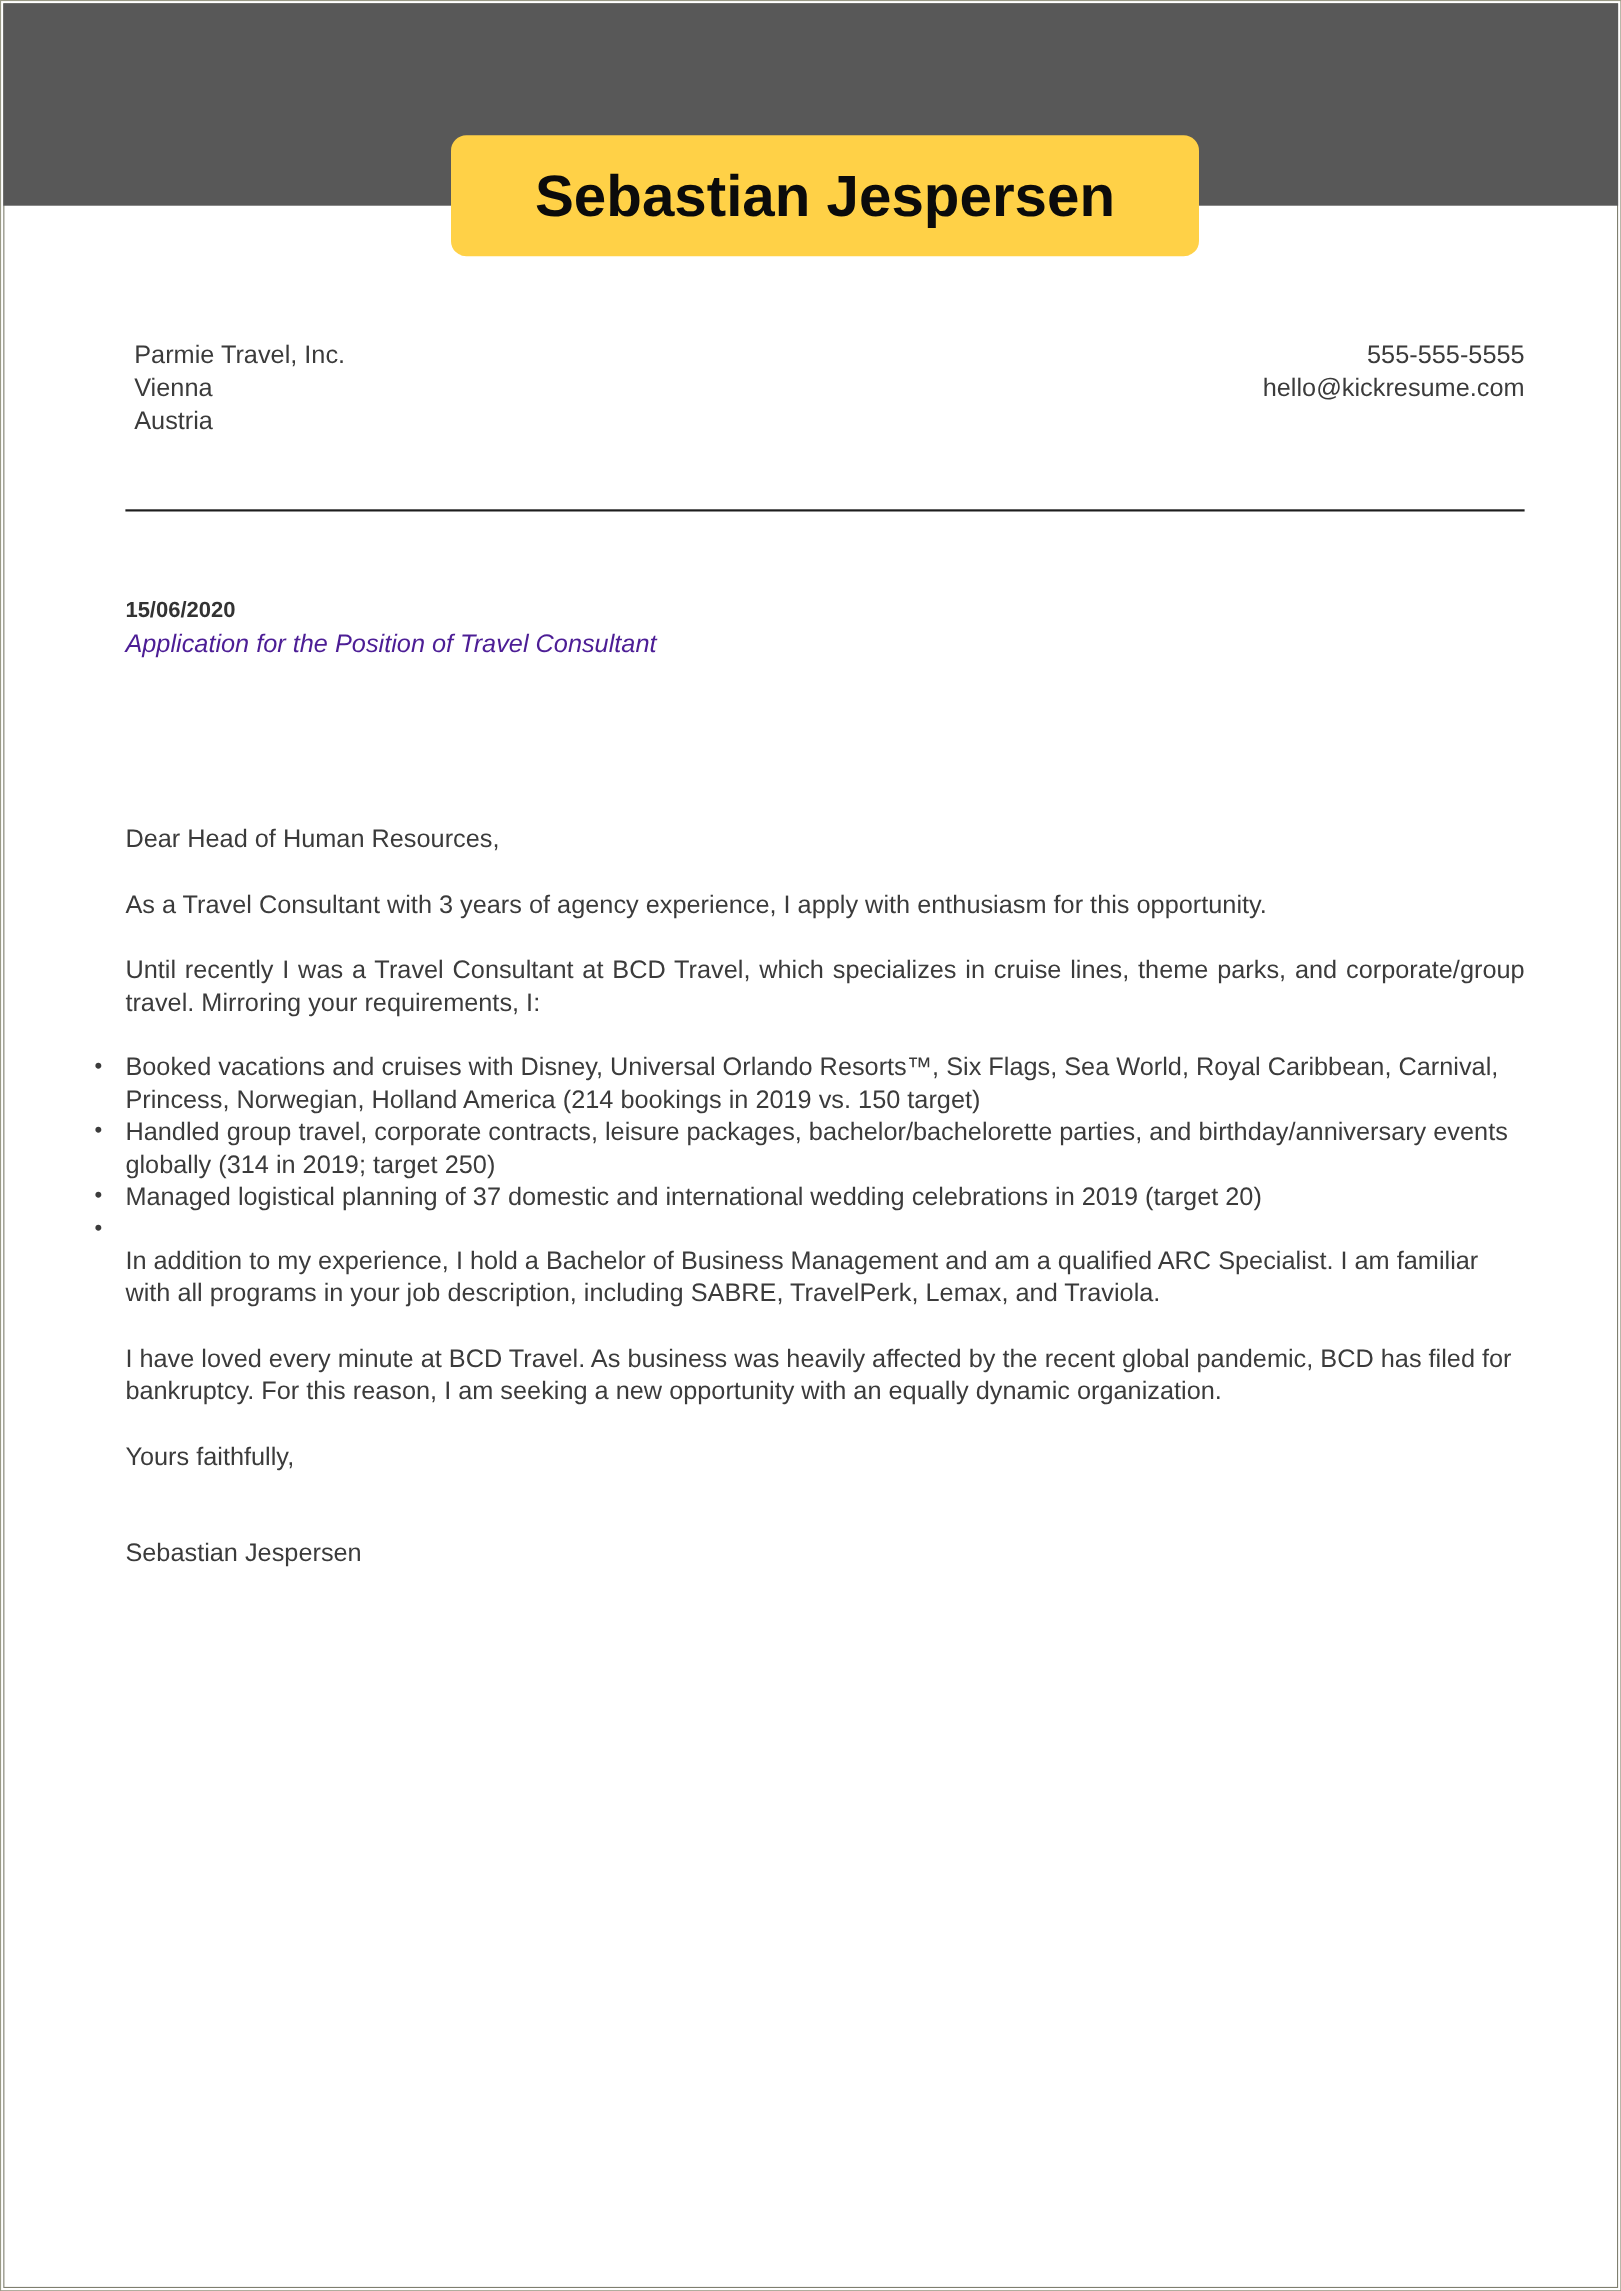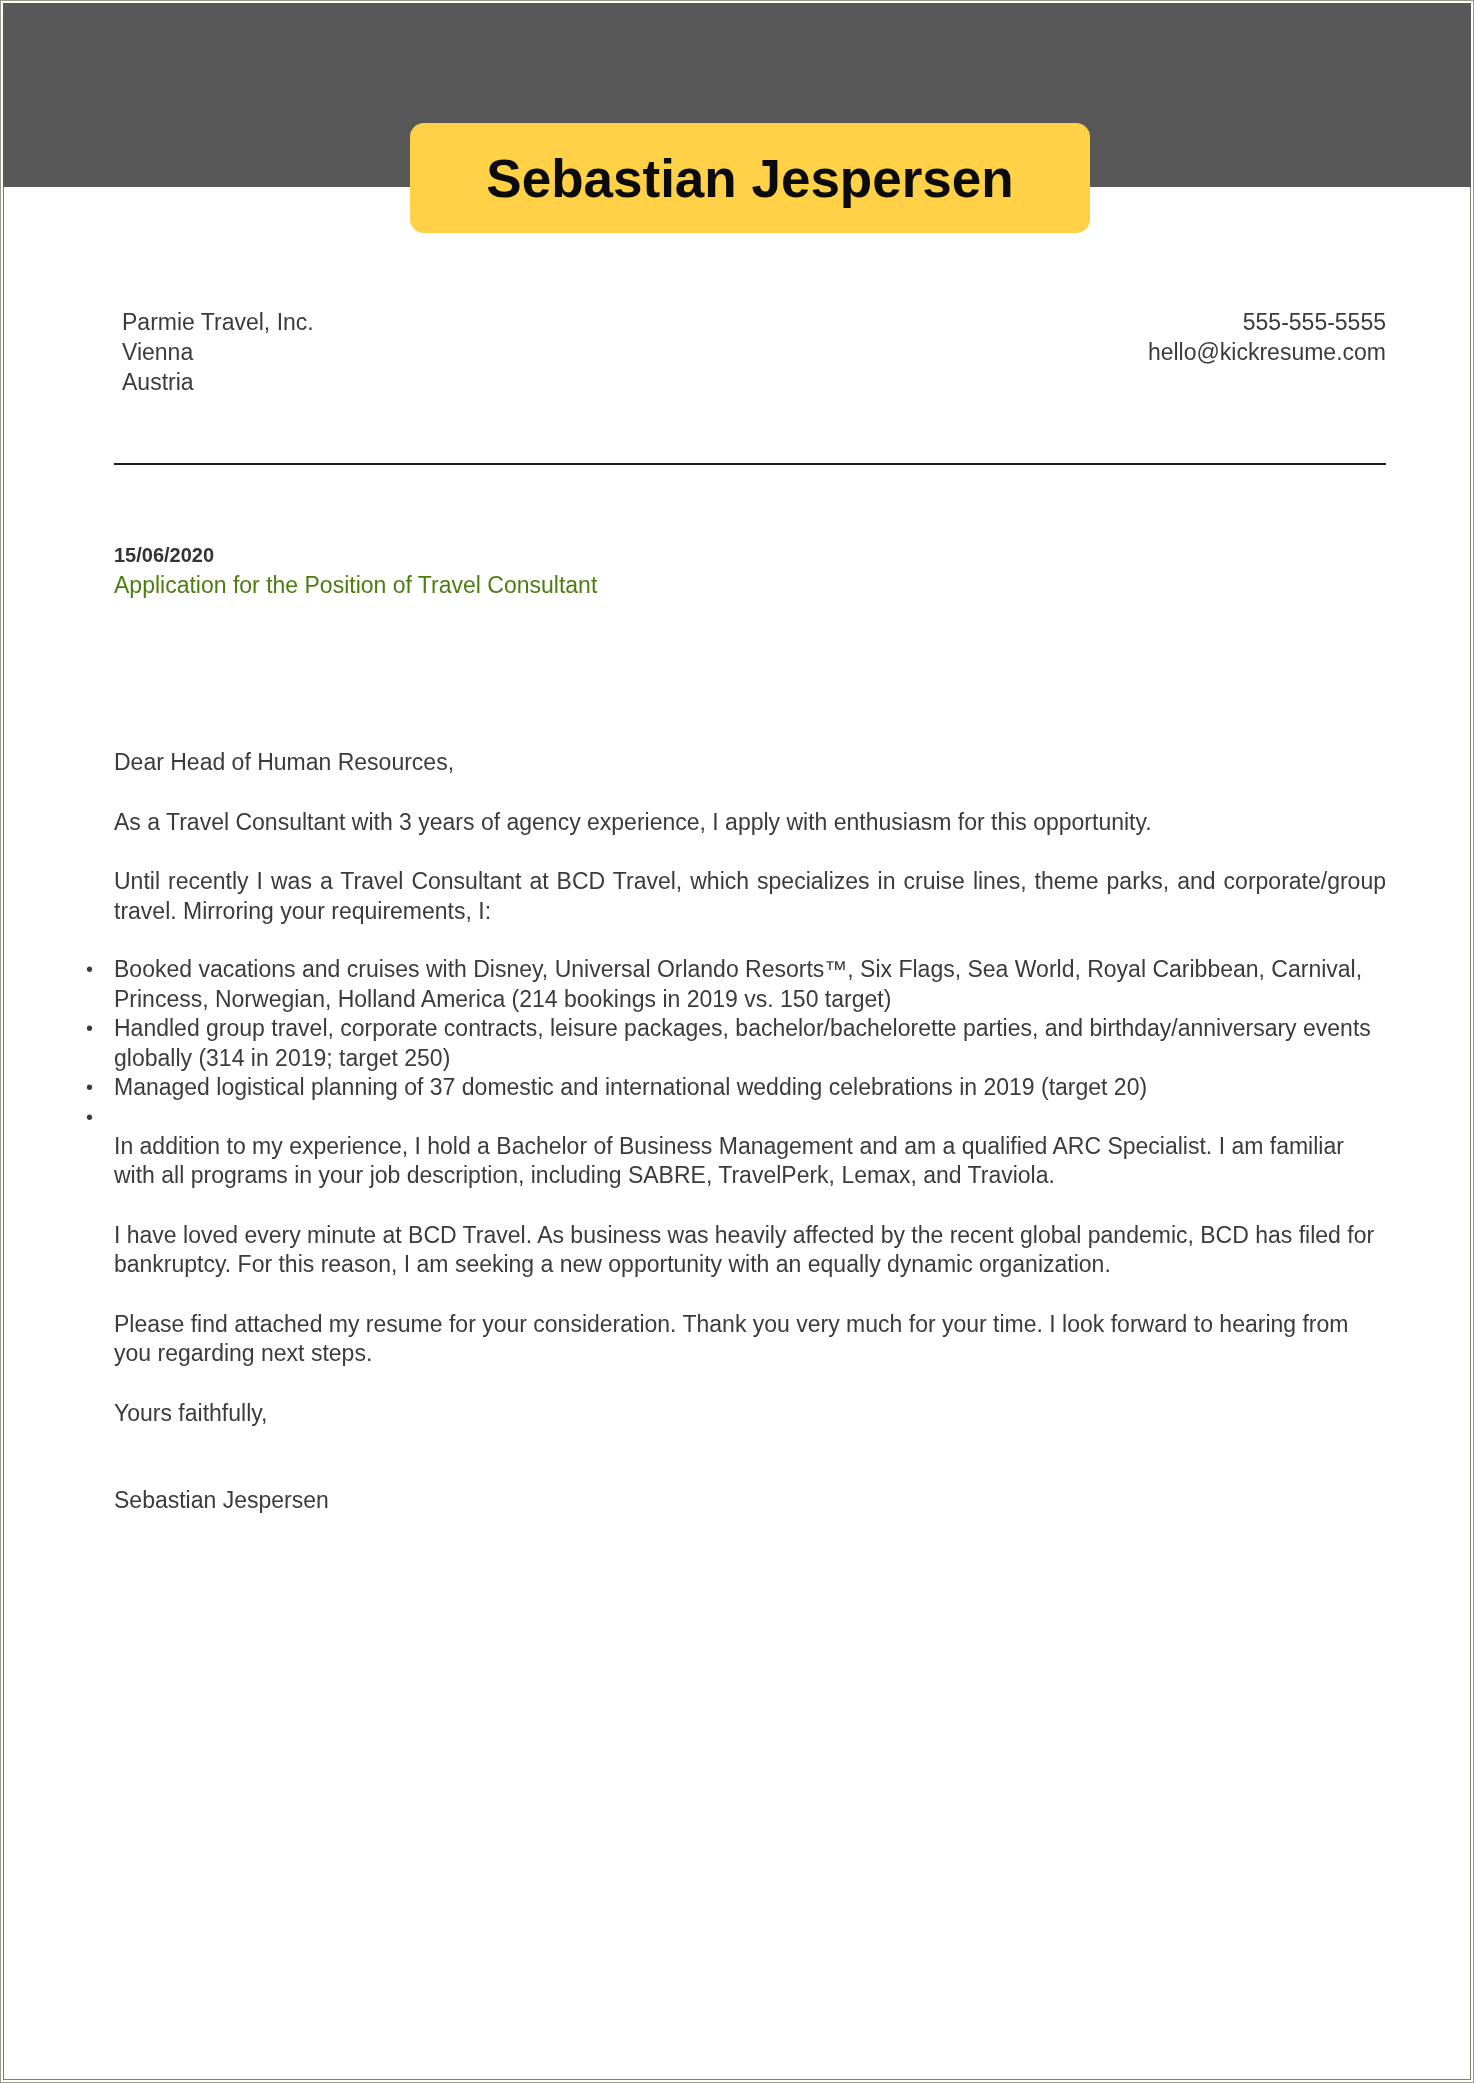--- a/index.html
+++ b/index.html
@@ -76,21 +76,21 @@
       left: 114px; top: 540px;
       font-size: 23px;
       line-height: 30px;
     }
     .meta-date {
       display: block;
       font-weight: 700;
       font-size: 20px;
       color: #333;
     }
-    .meta-subject { display: block; color: #4d7c0f; }
+    .meta-subject { display: block; color: #4c1d95; font-style: italic; }
     .letter-body {
       position: absolute;
       left: 114px; top: 748px;
       width: 1272px;
       font-size: 23px;
       line-height: 29.5px;
       color: #3b3b3b;
     }
     .letter-body p {
       margin: 0 0 30px 0;
@@ -160,16 +160,15 @@
     <li>
       <span class="bullet">•</span>
       <span>Managed logistical planning of 37 domestic and international wedding celebrations in 2019 (target 20)</span>
     </li>
     <li>
       <span class="bullet">•</span>
     </li>
   </ul>
   <p>In addition to my experience, I hold a Bachelor of Business Management and am a qualified ARC Specialist. I am familiar with all programs in your job description, including SABRE, TravelPerk, Lemax, and Traviola.</p>
   <p>I have loved every minute at BCD Travel. As business was heavily affected by the recent global pandemic, BCD has filed for bankruptcy. For this reason, I am seeking a new opportunity with an equally dynamic organization.</p>
-  <p>Please find attached my resume for your consideration. Thank you very much for your time. I look forward to hearing from you regarding next steps.</p>
   <p class="closing">Yours faithfully,</p>
   <p class="signature">Sebastian Jespersen</p>
 </div>
 
 </body></html>

